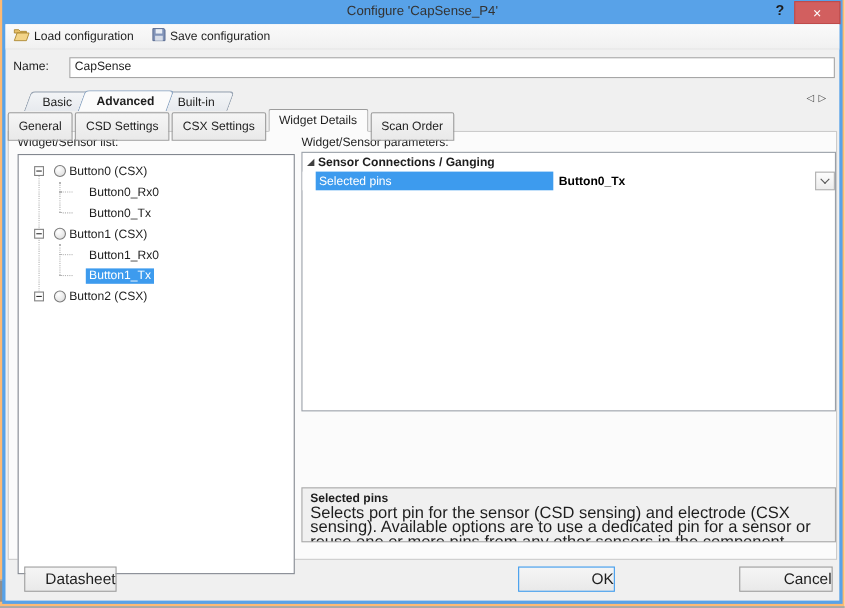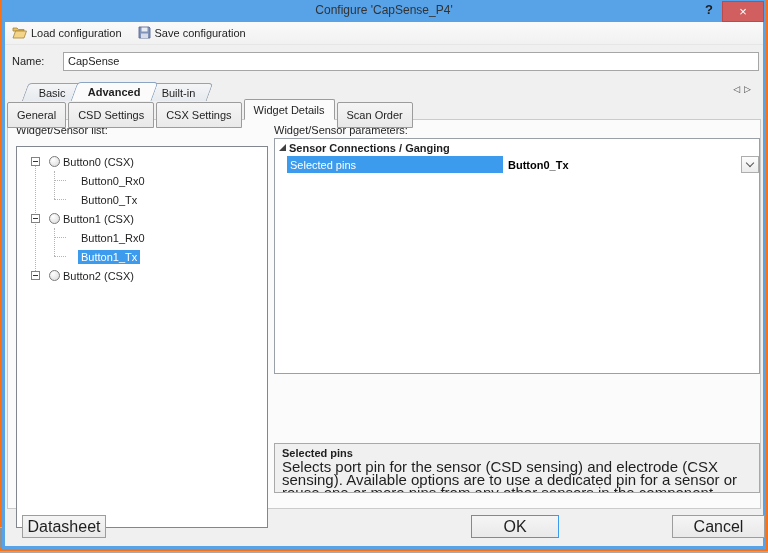--- a/index.html
+++ b/index.html
@@ -1,18 +1,18 @@
 <!DOCTYPE html>
 <html><head>
 <meta charset="utf-8">
 <style>
   * { margin:0; padding:0; box-sizing:border-box; }
   html,body { width:768px; height:553px; background:#ffffff; overflow:hidden;
               font-family:"Liberation Sans", sans-serif; font-size:11px; color:#1e1e1e; }
-  .screen { position:relative; width:768px; height:553px; background:#f97316; }
+  .screen { position:relative; width:768px; height:553px; background:#fdba74; }
 
   
   .dialog { position:absolute; left:2px; top:0; width:764px; height:549px; background:#58a2e8; }
   .titlebar { position:absolute; left:0; top:0; right:0; height:22px; display:flex; align-items:center; }
   .title-text { position:absolute; left:0; right:0; top:3px; text-align:center; font-size:12px; color:#333; }
   .help-btn { position:absolute; right:48px; top:2px; width:18px; height:18px; text-align:center;
               font-weight:bold; font-size:13px; color:#1c1c1c; cursor:default; }
   .close-btn { position:absolute; right:2px; top:1px; width:42px; height:21px; background:#d25f5f;
                border:1px solid #bc4a4a; color:#fff; font-size:13px; text-align:center; line-height:19px; }
   .content { position:absolute; left:3px; top:22px; width:758px; height:524px; background:#f0f0f0;padding-left:11px; }
@@ -48,21 +48,21 @@
                         position:relative; z-index:4; }
 
   
   .page { position:absolute; left:2px; top:97px; width:754px; height:390px; background:#fbfbfb;
           border:1px solid #cbcbcb; }
   .pane-label { position:absolute; top:4px; color:#1e1e1e; }
   .list-label { left:8px; }
   .params-label { left:266px; }
 
   
-  .tree-box { position:absolute; left:8px; top:26px; width:252px; height:382px; background:#fff;
+  .tree-box { position:absolute; left:8px; top:20px; width:252px; height:382px; background:#fff;
               border:1px solid #82878f; overflow:hidden; }
   .tree { position:relative; padding-top:5px; }
   .trunk { position:absolute; left:18px; top:14px; height:114px; border-left:1px dotted #b4b4b4; }
   .trow { height:19px; display:flex; align-items:center; position:relative; }
   .trow.parent { padding-left:14px; }
   .expander { width:9px; height:9px; border:1px solid #828282; background:#fff; position:relative; z-index:2; }
   .expander::before { content:''; position:absolute; left:1px; right:1px; top:3px; height:1px; background:#333; }
   .circle { width:11px; height:11px; border:1px solid #7a7a7a; border-radius:50%;
             background:radial-gradient(circle at 35% 30%, #ffffff, #d9d9d9); margin-left:9px; }
   .tlabel { padding:1px 3px; white-space:nowrap; }
@@ -87,27 +87,27 @@
   .dd-btn { width:18px; border:1px solid #adadad; background:linear-gradient(#fdfdfd,#ececec);
             display:flex; align-items:center; justify-content:center; }
 
   
   .desc { position:absolute; left:266px; top:323px; width:486px; height:50px; background:#f0f0f0;
           border:1px solid #a9a9a9; padding:3px 7px; overflow:hidden; }
   .desc-title { font-weight:bold; margin-bottom:1px; }
   .desc-text { font-size:15px; line-height:13px; color:#1e1e1e; }
 
   
-  .btn { position:absolute; top:493px; height:23px; border:1px solid #9d9d9d; text-align:center;
-         background:linear-gradient(#f5f5f5,#e9e9e9); font-size:16px; line-height:21px; color:#1e1e1e; }
+  .btn { position:absolute; top:493px; height:23px; border:1px solid #9d9d9d; text-align:right;
+         background:linear-gradient(#f5f5f5,#e9e9e9); font-size:14px; line-height:21px; color:#1e1e1e; }
   .btn.default { border-color:#3d9bee; }
   .btn-datasheet { left:17px; width:84px; }
   .btn-ok { left:466px; width:88px; }
   .btn-apply { left:549px; width:84px;margin-top:43px; }
-  .btn-cancel { left:667px; width:93px; }
+  .btn-cancel { left:667px; width:85px; }
 
   
   .frag-left { position:absolute; left:0; top:527px; width:6px; height:20px; background:#8f8f8f;
                border-top:1px solid #b5b5b5; }
   .bottom-line { position:absolute; left:0; right:0; bottom:0; height:2px; background:#a9a9a9; }
 
   .chev { width:6px; height:6px; border-right:1.4px solid #555; border-bottom:1.4px solid #555;
           transform:rotate(45deg); margin-top:-3px; }
 </style>
 </head>

